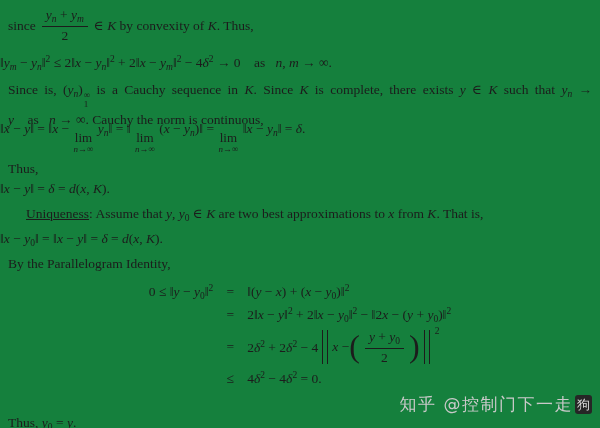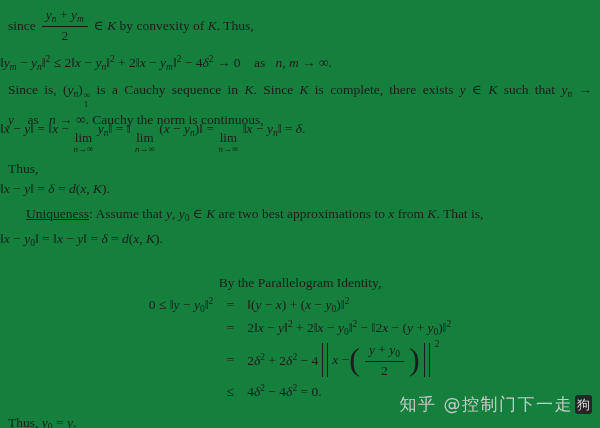--- a/index.html
+++ b/index.html
@@ -75,23 +75,23 @@
       </span><span class="r-sp"> </span><span class="r-rm">‖</span><span class="r-it">x</span><span class="r-rm"> − </span><span class="r-it">y</span><span class="r-sb">n</span><span class="r-rm">‖ = </span><span class="r-it">δ</span><span class="r-rm">.</span></div>
 
   <div class="abs para" style="top:159px;">Thus,</div>
 
   <div class="abs formula" style="top:179px;"><span class="r-rm">‖</span><span class="r-it">x</span><span class="r-rm"> − </span><span class="r-it">y</span><span class="r-rm">‖ = </span><span class="r-it">δ</span><span class="r-rm"> = </span><span class="r-it">d</span><span class="r-rm">(</span><span class="r-it">x</span><span class="r-rm">, </span><span class="r-it">K</span><span class="r-rm">).</span></div>
 
   <div class="abs para" style="top:204px;text-indent:18px;"><span class="r-ul">Uniqueness</span><span class="r-rm">: Assume that </span><span class="r-it">y</span><span class="r-rm">, </span><span class="r-it">y</span><span class="r-sb0">0</span><span class="r-rm"> ∈ </span><span class="r-it">K</span><span class="r-rm"> are two best approximations to </span><span class="r-it">x</span><span class="r-rm"> from </span><span class="r-it">K</span><span class="r-rm">. That is,</span></div>
 
   <div class="abs formula" style="top:229px;"><span class="r-rm">‖</span><span class="r-it">x</span><span class="r-rm"> − </span><span class="r-it">y</span><span class="r-sb0">0</span><span class="r-rm">‖ = ‖</span><span class="r-it">x</span><span class="r-rm"> − </span><span class="r-it">y</span><span class="r-rm">‖ = </span><span class="r-it">δ</span><span class="r-rm"> = </span><span class="r-it">d</span><span class="r-rm">(</span><span class="r-it">x</span><span class="r-rm">, </span><span class="r-it">K</span><span class="r-rm">).</span></div>
 
-  <div class="abs para" style="top:273px;text-align:center;">By the Parallelogram Identity,</div>
+  <div class="abs para" style="top:254px;">By the Parallelogram Identity,</div>
 
-  <div class="abs alignwrap" style="top:296px;">
+  <div class="abs alignwrap" style="top:283px;">
     <div class="atable">
       <span class="lhs"><span class="r-rm">0 ≤ ‖</span><span class="r-it">y</span><span class="r-rm"> − </span><span class="r-it">y</span><span class="r-sb0">0</span><span class="r-rm">‖</span><span class="r-s2">2</span></span>
       <span class="rel">=</span>
       <span class="rhs"><span class="r-rm">‖(</span><span class="r-it">y</span><span class="r-rm"> − </span><span class="r-it">x</span><span class="r-rm">) + (</span><span class="r-it">x</span><span class="r-rm"> − </span><span class="r-it">y</span><span class="r-sb0">0</span><span class="r-rm">)‖</span><span class="r-s2">2</span></span>
 
       <span class="lhs"></span>
       <span class="rel">=</span>
       <span class="rhs"><span class="r-rm">2‖</span><span class="r-it">x</span><span class="r-rm"> − </span><span class="r-it">y</span><span class="r-rm">‖</span><span class="r-s2">2</span><span class="r-rm"> + 2‖</span><span class="r-it">x</span><span class="r-rm"> − </span><span class="r-it">y</span><span class="r-sb0">0</span><span class="r-rm">‖</span><span class="r-s2">2</span><span class="r-rm"> − ‖2</span><span class="r-it">x</span><span class="r-rm"> − (</span><span class="r-it">y</span><span class="r-rm"> + </span><span class="r-it">y</span><span class="r-sb0">0</span><span class="r-rm">)‖</span><span class="r-s2">2</span></span>
 
       <span class="lhs"></span>

